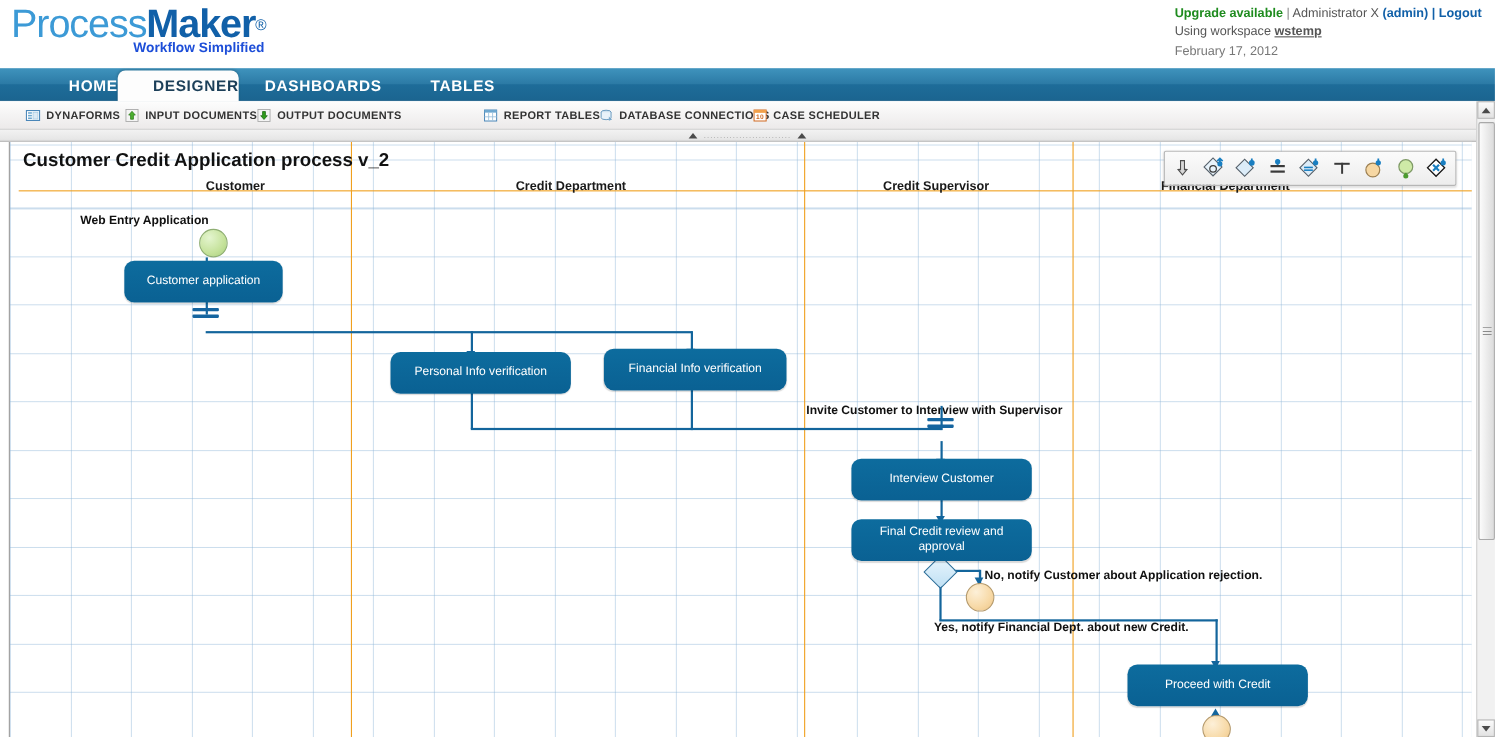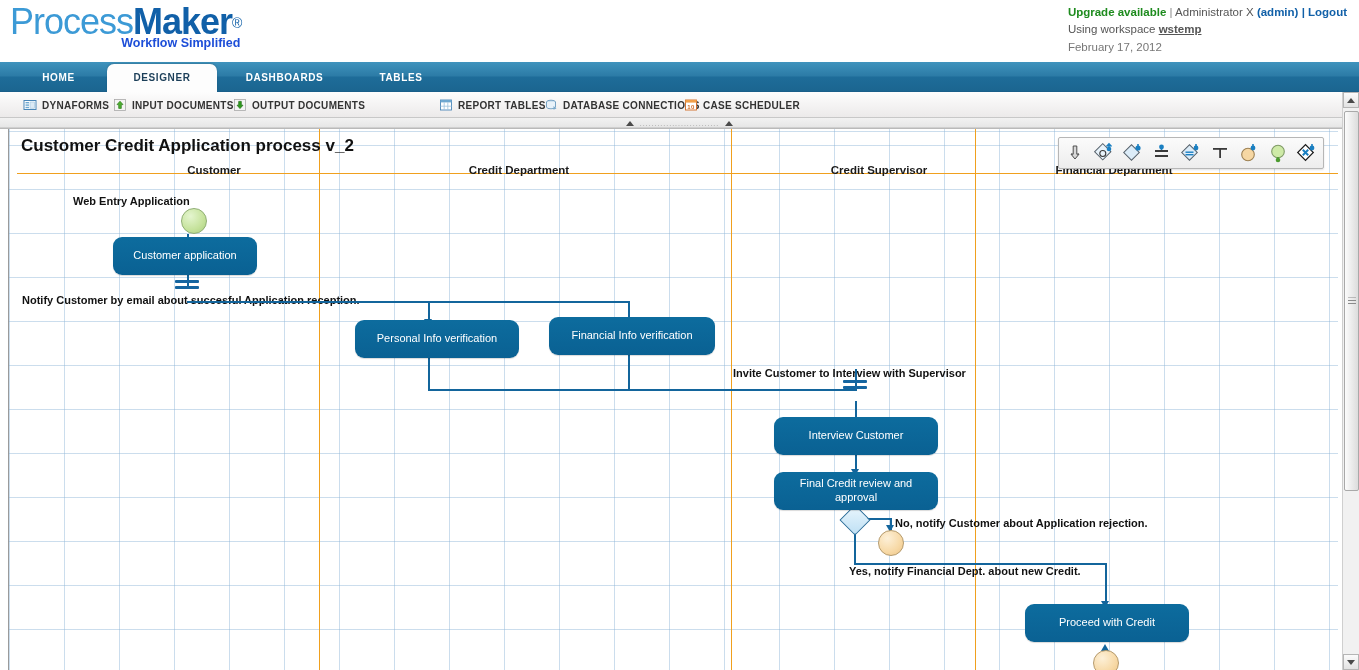--- a/index.html
+++ b/index.html
@@ -25,22 +25,22 @@
   .hdr-right .sep { color:#888; }
   .hdr-right .admin-name { color:#555; }
   .hdr-right .b { font-weight:bold; color:#1160a8; }
   .hdr-right .ws { font-weight:bold; color:#555; text-decoration:underline; }
   .hdr-right .date { color:#777; }
 
   
   .tabbar { position:absolute; top:62px; left:0; width:1359px; height:30px;
             background:linear-gradient(to bottom,#3f93bd 0%, #2c7ba6 48%, #1e6c99 52%, #1b6590 100%);
             border-bottom:1px solid #1a5f8a; }
-  .tab { position:absolute; top:2px; height:28px; line-height:28px; text-align:center;
-         font-size:10px; font-weight:bold; color:#ffffff; letter-spacing:0.6px; cursor:pointer; }
+  .tab { position:absolute; top:2px; height:28px; line-height:28px; text-align:right;
+         font-size:14px; font-weight:bold; color:#ffffff; letter-spacing:0.6px; cursor:pointer; }
   .tab.active { background:#fdfdfd; color:#1c3f59; border-radius:7px 7px 0 0;
                 box-shadow:0 -1px 2px rgba(0,0,0,.15); }
 
   
   .subbar { position:absolute; top:92px; left:0; width:1359px; height:26px;
             background:linear-gradient(to bottom,#fdfdfd,#eceaea); border-bottom:1px solid #c8c8c8; }
   .sbitem { position:absolute; top:3px; height:20px; display:flex; align-items:center; gap:5px;
             font-size:10px; font-weight:bold; color:#333; letter-spacing:0.3px; cursor:pointer; white-space:nowrap;padding-left:11px;}
   .sbicon { width:14px; height:14px; display:inline-block; position:relative; }
 
@@ -255,25 +255,24 @@
 
       <div class="lane-sep" style="left:310px;"></div>
       <div class="lane-sep" style="left:722px;"></div>
       <div class="lane-sep" style="left:966px;"></div>
       <div class="lane-top"></div>
 
       <div class="proc-title">Customer Credit Application process v_2</div>
 
       <div class="lane-label" style="left:110px;  width:190px;">Customer</div>
       <div class="lane-label" style="left:405px;  width:210px;">Credit Department</div>
-      <div class="lane-label" style="left:770px;  width:200px;">Credit Supervisor</div>
+      <div class="lane-label" style="left:742px;  width:200px;">Credit Supervisor</div>
       <div class="lane-label" style="left:980px;  width:250px;">Financial Department</div>
 
       <div class="flow-label" style="left:64px;  top:66px;text-align:center;">Web Entry Application</div>
-      <div class="flow-label" style="left:13px;  top:165px;">Notify Customer by email about succesful Application reception.</div>
       <div class="flow-label" style="left:724px; top:238px;">Invite Customer to Interview with Supervisor</div>
       <div class="flow-label" style="left:886px; top:388px;">No, notify Customer about Application rejection.</div>
       <div class="flow-label" style="left:840px; top:436px;">Yes, notify Financial Dept. about new Credit.</div>
 
       <div class="conn v" style="left:178px; top:105px; height:18px;"></div>
       <div class="arrow down green" style="left:174px; top:120px;"></div>
 
       <div class="conn v" style="left:178px; top:145px; height:12px;"></div>
       <div class="arrow down" style="left:174px; top:134px;"></div>
 

